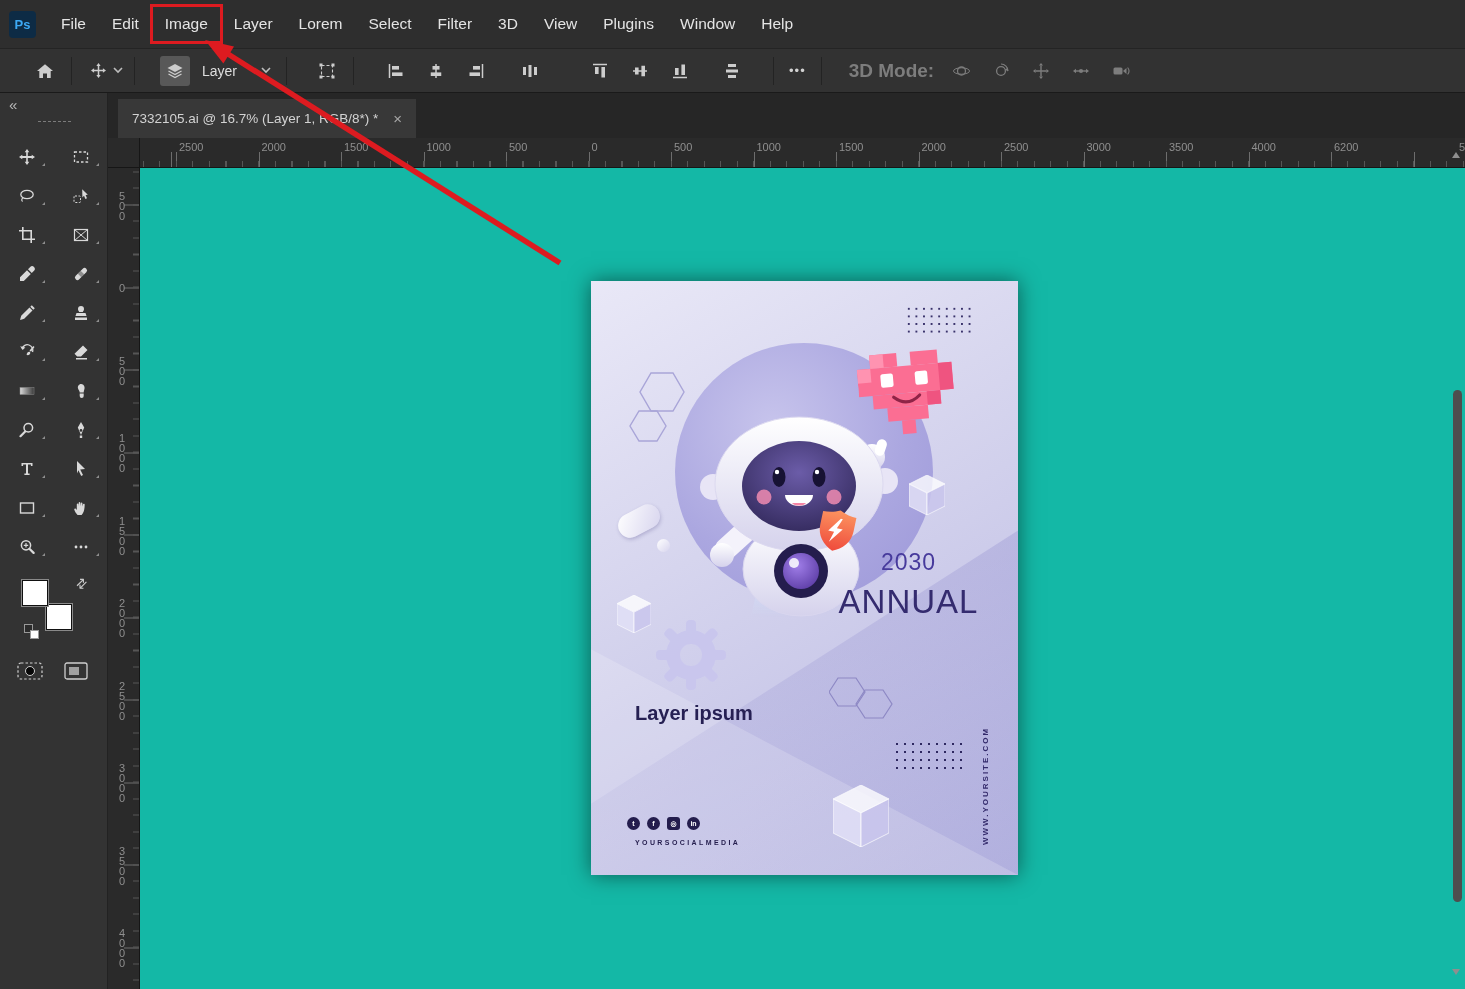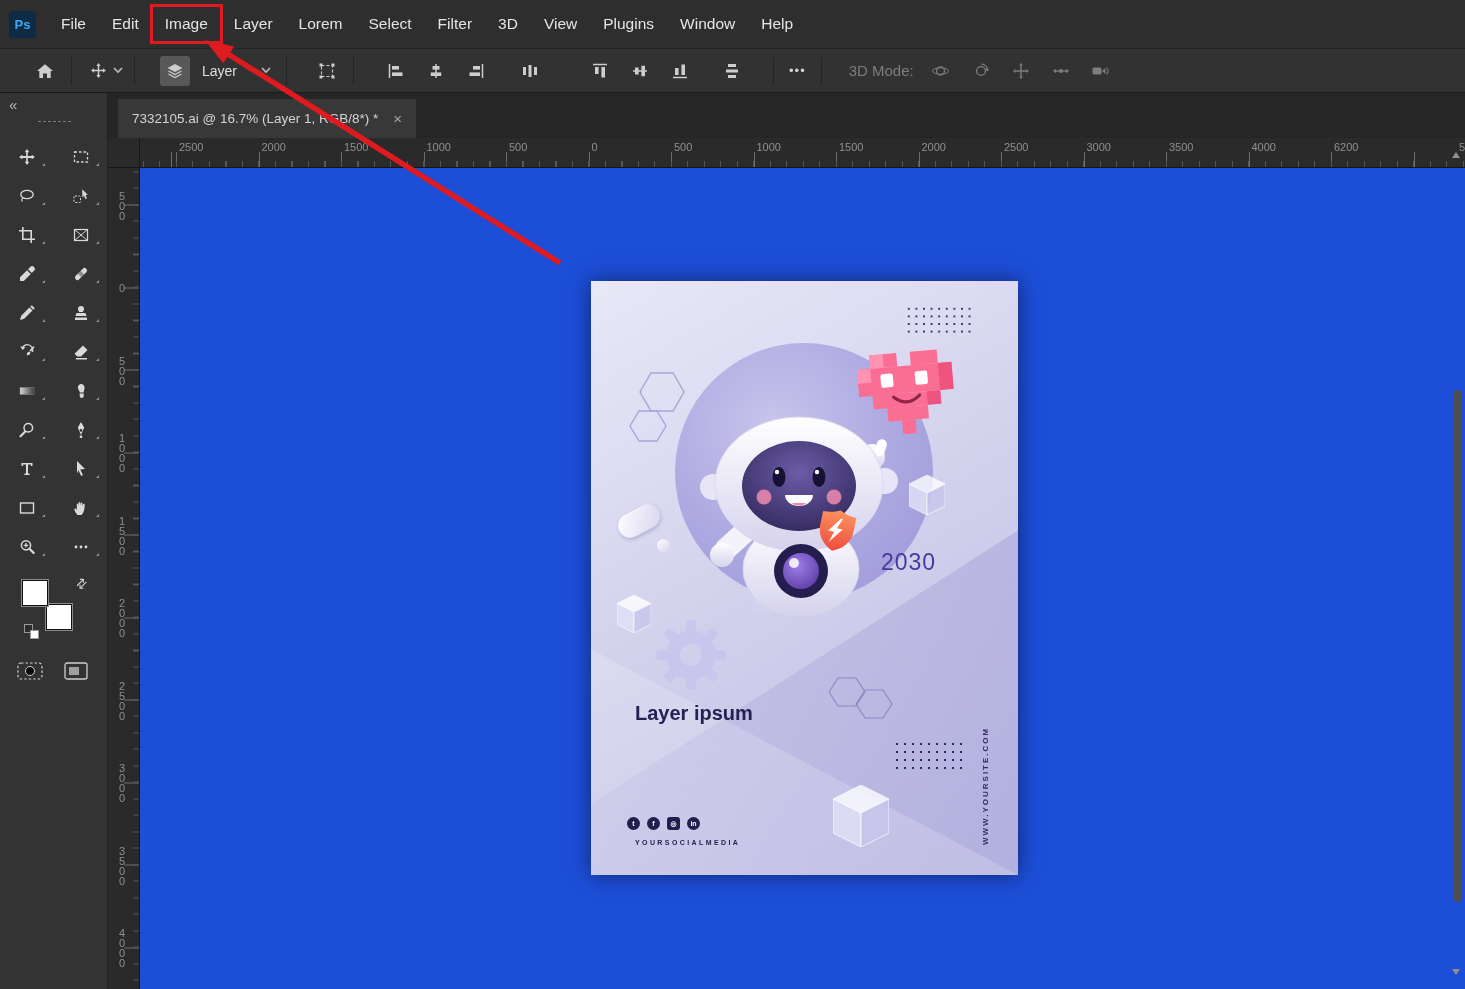--- a/index.html
+++ b/index.html
@@ -12,21 +12,21 @@
 .menu-item{position:relative;height:48px;line-height:48px;padding:0 13px;color:#e4e4e4;font-size:15.5px;white-space:nowrap;}
 .menu-annotation-box{position:absolute;inset:4px -2px;border:3px solid #dd1b20;}
 
 
 .optionsbar{position:absolute;left:0;top:48px;width:100%;height:45px;background:#323232;border-top:1px solid #242424;border-bottom:1px solid #1a1a1a;display:flex;align-items:center;z-index:19;}
 .ob-icon{display:flex;align-items:center;justify-content:center;width:30px;height:30px;color:#cdcdcd;flex:none;}
 .ob-icon.dim{color:#7d7d7d;}
 .ob-btn-active{background:#585858;border-radius:3px;}
 .ob-sep{width:1px;height:28px;background:#232323;margin:0 11px;flex:none;}
 .ob-dd{display:flex;align-items:center;gap:24px;color:#dedede;font-size:14px;margin:0 4px 0 12px;flex:none;}
-.ob-label{font-size:15px;color:#7d7d7d;margin:0 12px 0 16px;flex:none;}
+.ob-label{font-size:19px;color:#7d7d7d;margin:0 12px 0 16px;flex:none;font-weight:bold;}
 .ob-more{color:#d2d2d2;font-size:13px;letter-spacing:1px;margin:0 4px;flex:none;}
 .chev{color:#bdbdbd;flex:none;}
 
 
 .tabbar{position:absolute;left:108px;top:93px;right:0;height:45px;background:#262626;display:flex;align-items:flex-end;z-index:10;}
 .doc-tab{margin-left:10px;height:39px;background:#383838;display:flex;align-items:center;padding:0 14px;color:#d3d3d3;font-size:13.5px;gap:15px;white-space:nowrap;}
 .tab-close{color:#a6a6a6;font-size:15px;}
 
 
 .leftpanel{position:absolute;left:0;top:93px;width:108px;bottom:0;background:#333333;border-right:1px solid #222;z-index:15;}
@@ -48,21 +48,21 @@
 .hruler{position:absolute;left:140px;top:138px;right:0;height:30px;background:#2a2a2a;border-bottom:1px solid #161616;overflow:hidden;z-index:2;}
 .htick-major{position:absolute;left:0;right:0;bottom:0;height:15px;background:repeating-linear-gradient(to right,#6d6d6d 0 1px,transparent 1px 82.5px);background-position-x:36px;}
 .htick-minor{position:absolute;left:0;right:0;bottom:0;height:6px;background:repeating-linear-gradient(to right,#565656 0 1px,transparent 1px 16.5px);background-position-x:3px;}
 .hrl{position:absolute;top:3px;font-size:11px;color:#8f8f8f;padding-left:3px;}
 .vruler{position:absolute;left:108px;top:168px;width:32px;bottom:0;background:#2a2a2a;border-right:1px solid #161616;overflow:hidden;z-index:2;}
 .vtick-major{position:absolute;top:0;bottom:0;right:0;width:15px;background:repeating-linear-gradient(to bottom,#6d6d6d 0 1px,transparent 1px 82.5px);background-position-y:36.5px;}
 .vtick-minor{position:absolute;top:0;bottom:0;right:0;width:6px;background:repeating-linear-gradient(to bottom,#565656 0 1px,transparent 1px 16.5px);background-position-y:3.5px;}
 .vrl{position:absolute;left:8px;writing-mode:vertical-rl;text-orientation:upright;font-size:11px;color:#8f8f8f;transform:translateY(-50%);letter-spacing:-2px;}
 
 
-.canvas{position:absolute;left:140px;top:168px;right:0;bottom:0;background:#1d4ed8;}
+.canvas{position:absolute;left:140px;top:168px;right:0;bottom:0;background:#14b8a6;}
 .vscroll{position:absolute;right:1px;top:172px;bottom:8px;width:13px;z-index:6;}
 .vthumb{position:absolute;left:2px;width:9px;top:218px;height:512px;background:#4e4e4e;border-radius:4.5px;}
 .scroll-up{position:absolute;right:5px;top:152px;width:0;height:0;border-left:4px solid transparent;border-right:4px solid transparent;border-bottom:6px solid #8f8f8f;z-index:7;}
 .scroll-down{position:absolute;right:5px;bottom:14px;width:0;height:0;border-left:4px solid transparent;border-right:4px solid transparent;border-top:6px solid #8f8f8f;z-index:7;}
 
 
 .poster{position:absolute;left:451px;top:113px;width:427px;height:594px;background:linear-gradient(150deg,#e9e8f7 0%,#d6d5ee 40%,#b9b8e2 100%);box-shadow:0 0 20px rgba(0,0,0,.5);overflow:hidden;}
 .plane1{position:absolute;inset:0;background:linear-gradient(200deg,rgba(138,134,204,.40),rgba(138,134,204,.10));clip-path:polygon(100% 42%,100% 100%,0 100%,0 88%);}
 .plane2{position:absolute;inset:0;background:rgba(255,255,255,.18);clip-path:polygon(0 62%,100% 100%,0 100%);}
 .big-circle{position:absolute;left:84px;top:62px;width:258px;height:258px;border-radius:50%;background:radial-gradient(circle at 38% 32%,#c7c4ec 0%,#aba7e0 55%,#9c97d8 100%);}
@@ -566,20 +566,21 @@
 
     <svg class="hexes-mr" width="70" height="46" viewBox="0 0 70 46">
         <g fill="none" stroke="#8d88c4" stroke-width="1.2">
           <polygon points="9,2 27,2 36,16 27,30 9,30 0,16"></polygon>
           <polygon points="36,14 54,14 63,28 54,42 36,42 27,28"></polygon>
         </g>
       </svg>
 
     <div class="title-block">
       <div class="p-year">2030</div>
+      <div class="p-title">ANNUAL</div>
     </div>
     <div class="p-sub">Layer ipsum</div>
     <div class="socials">
       <div class="soc">t</div>
       <div class="soc">f</div>
       <div class="soc sq">◎</div>
       <div class="soc">in</div>
     </div>
     <div class="p-caption">YOURSOCIALMEDIA</div>
     <div class="site-vert">WWW.YOURSITE.COM</div>

